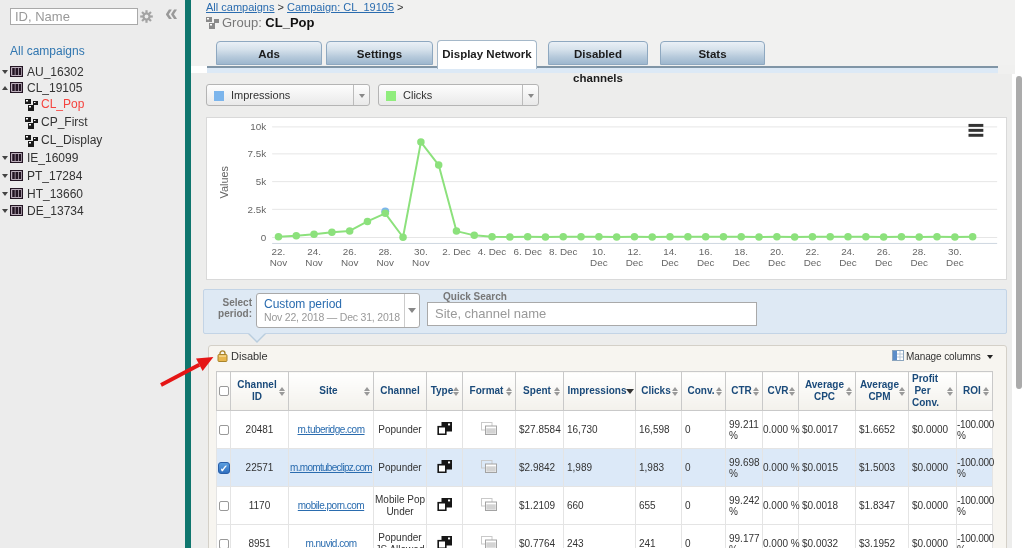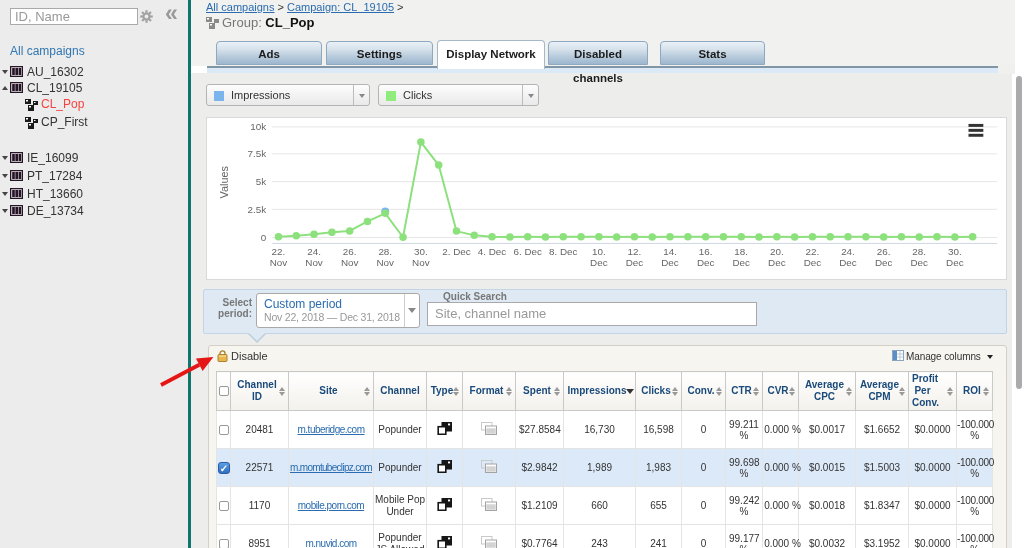--- a/index.html
+++ b/index.html
@@ -1,20 +1,20 @@
 <!DOCTYPE html>
 <html><head>
 <meta charset="utf-8">
 <style>
 * { margin:0; padding:0; box-sizing:border-box; }
 html,body { width:1024px; height:548px; overflow:hidden; }
 body { font-family:"Liberation Sans",sans-serif; background:#fff; position:relative; font-size:11px; color:#333; }
 .abs { position:absolute; }
 
-#sidebar { position:absolute; left:0; top:0; width:191px; height:548px; background:#ececec; border-right:3px solid #0f766e; }
+#sidebar { position:absolute; left:0; top:0; width:191px; height:548px; background:#ececec; border-right:6px solid #0f766e; }
 #sb-input { position:absolute; left:10px; top:8px; width:128px; height:17px; background:#fff; border:1px solid #a9a9a9; color:#999; font-size:13px; line-height:15px; padding-left:4px; }
 #allcamp { position:absolute; left:10px; top:44px; color:#3076b0; font-size:12px; }
 .trow { position:absolute; left:0; height:14px; font-size:12px; color:#333; white-space:nowrap; }
 .tri { position:absolute; left:2px; top:5px; width:0; height:0; border-left:3.5px solid transparent; border-right:3.5px solid transparent; border-top:4.5px solid #444; }
 .triu { border-top:none; border-bottom:4.5px solid #444; }
 .cname { position:absolute; left:27px; top:0; }
 .gname { position:absolute; left:41px; top:0; }
 .red { color:#f5443f; }
 
 #topband { position:absolute; left:191px; top:0; width:824px; height:66px; background:#f1f1f0; }
@@ -58,21 +58,21 @@
 #mancol:after { content:""; position:absolute; right:-12px; top:3.5px; border-left:3.5px solid transparent; border-right:3.5px solid transparent; border-top:4.5px solid #222; }
 
 #dtable { position:absolute; left:216px; top:371px; width:776px; border-collapse:collapse; table-layout:fixed; background:#fff; font-size:10px; }
 #dtable td.nw { white-space:nowrap; overflow:visible; padding:1px 0; }
 #dtable td.nw span { margin-right:-4px; display:inline-block; }
 #dtable td.roi { padding:1px 0; letter-spacing:-0.3px; overflow:visible; }
 #dtable th { position:relative; border:1px solid #c9c9c9; background:linear-gradient(#ffffff,#f3f1ec); color:#1a4a7a; font-size:10px; font-weight:bold; text-align:center; vertical-align:middle; height:39px; padding:1px; line-height:12px; }
 #dtable td { border:1px solid #e4e4e4; height:38px; padding:1px 3px; vertical-align:middle; background:#fff; overflow:hidden; }
 #dtable td.c { padding:1px; line-height:12px; }
 #dtable tr.hl td { background:#dce9f8; }
-#dtable td.r { text-align:center; }
+#dtable td.r { text-align:left; }
 #dtable td.c { text-align:center; }
 #dtable a { color:#2a6caf; text-decoration:underline; letter-spacing:-0.5px; }
 .srt { position:absolute; width:7px; height:9px; right:2px; top:50%; margin-top:-4.5px; }
 .srt:before { content:""; position:absolute; top:0; left:0; border-left:3.5px solid transparent; border-right:3.5px solid transparent; border-bottom:4px solid #999; }
 .srt:after { content:""; position:absolute; bottom:0; left:0; border-left:3.5px solid transparent; border-right:3.5px solid transparent; border-top:4px solid #999; }
 .dsc { position:absolute; width:8px; height:5px; right:1px; top:50%; margin-top:-2.5px; }
 .dsc:before { content:""; position:absolute; top:0; left:0; border-left:4px solid transparent; border-right:4px solid transparent; border-top:5px solid #333; }
 .cb { display:inline-block; width:10px; height:10px; background:#fff; border:1px solid #999; border-radius:2px; vertical-align:middle; }
 .cbc { display:inline-block; width:12px; height:12px; background:linear-gradient(#5c9fe0,#2f6fc0); border:1px solid #2a5fa8; border-radius:3px; vertical-align:middle; color:#fff; font-size:10px; font-weight:bold; line-height:11px; text-align:center; }
 
@@ -135,20 +135,33 @@
           <rect x="0" y="1" width="6" height="5"></rect>
           <rect x="8" y="3" width="5" height="4"></rect>
           <rect x="3" y="7" width="6" height="6"></rect>
         </g>
         <rect x="1" y="2" width="2" height="1.5" fill="#fff"></rect>
         <rect x="9" y="4" width="1.5" height="1" fill="#fff"></rect>
         <rect x="4" y="8" width="2" height="1.5" fill="#fff"></rect>
       </svg>
       <span class="gname">CP_First</span>
     </div>
+  <div class="trow" style="top:132.7px;width:191px;">
+      <svg width="13" height="13" viewBox="0 0 13 13" style="position:absolute;left:25px;top:1px">
+        <g fill="#1a1a1a">
+          <rect x="0" y="1" width="6" height="5"></rect>
+          <rect x="8" y="3" width="5" height="4"></rect>
+          <rect x="3" y="7" width="6" height="6"></rect>
+        </g>
+        <rect x="1" y="2" width="2" height="1.5" fill="#fff"></rect>
+        <rect x="9" y="4" width="1.5" height="1" fill="#fff"></rect>
+        <rect x="4" y="8" width="2" height="1.5" fill="#fff"></rect>
+      </svg>
+      <span class="gname">CL_Display</span>
+    </div>
   <div class="trow" style="top:151px;width:191px;">
       <span class="tri"></span>
       <svg width="13" height="11" viewBox="0 0 13 11" style="position:absolute;left:10px;top:1px">
         <rect x="0.5" y="0.5" width="12" height="10" fill="#e3d6e3" stroke="#231523" stroke-width="1.4"></rect>
         <rect x="2.2" y="2" width="2.6" height="7" fill="#231523"></rect>
         <rect x="5.4" y="2" width="2.6" height="7" fill="#231523"></rect>
         <rect x="8.6" y="2" width="2.6" height="7" fill="#231523"></rect>
       </svg>
       <span class="cname">IE_16099</span>
     </div>
@@ -197,21 +210,21 @@
       <rect x="8" y="3" width="5" height="4"></rect>
       <rect x="3" y="7" width="6" height="6"></rect>
     </g>
     <rect x="1" y="2" width="2" height="1.5" fill="#fff"></rect>
     <rect x="4" y="8" width="2" height="1.5" fill="#fff"></rect>
   </svg>
 <div id="grpline">Group: <b>CL_Pop</b></div>
 
 <div class="tab" style="left:216px;width:106px;">Ads</div>
 <div class="tab" style="left:326px;width:107px;">Settings</div>
-<div class="tab act" style="left:437px;width:108px;">Display Network</div>
+<div class="tab act" style="left:437px;width:100px;">Display Network</div>
 <div class="tab" style="left:548px;width:100px;">Disabled channels</div>
 <div class="tab" style="left:660px;width:105px;">Stats</div>
 
 <div class="leg" style="left:206px;width:164px;">
     <span class="sq" style="background:#7cb5ec"></span>
     <span class="lb">Impressions</span>
     <span class="ar"></span>
   </div>
 <div class="leg" style="left:378px;width:161px;">
     <span class="sq" style="background:#90ed7d"></span>

